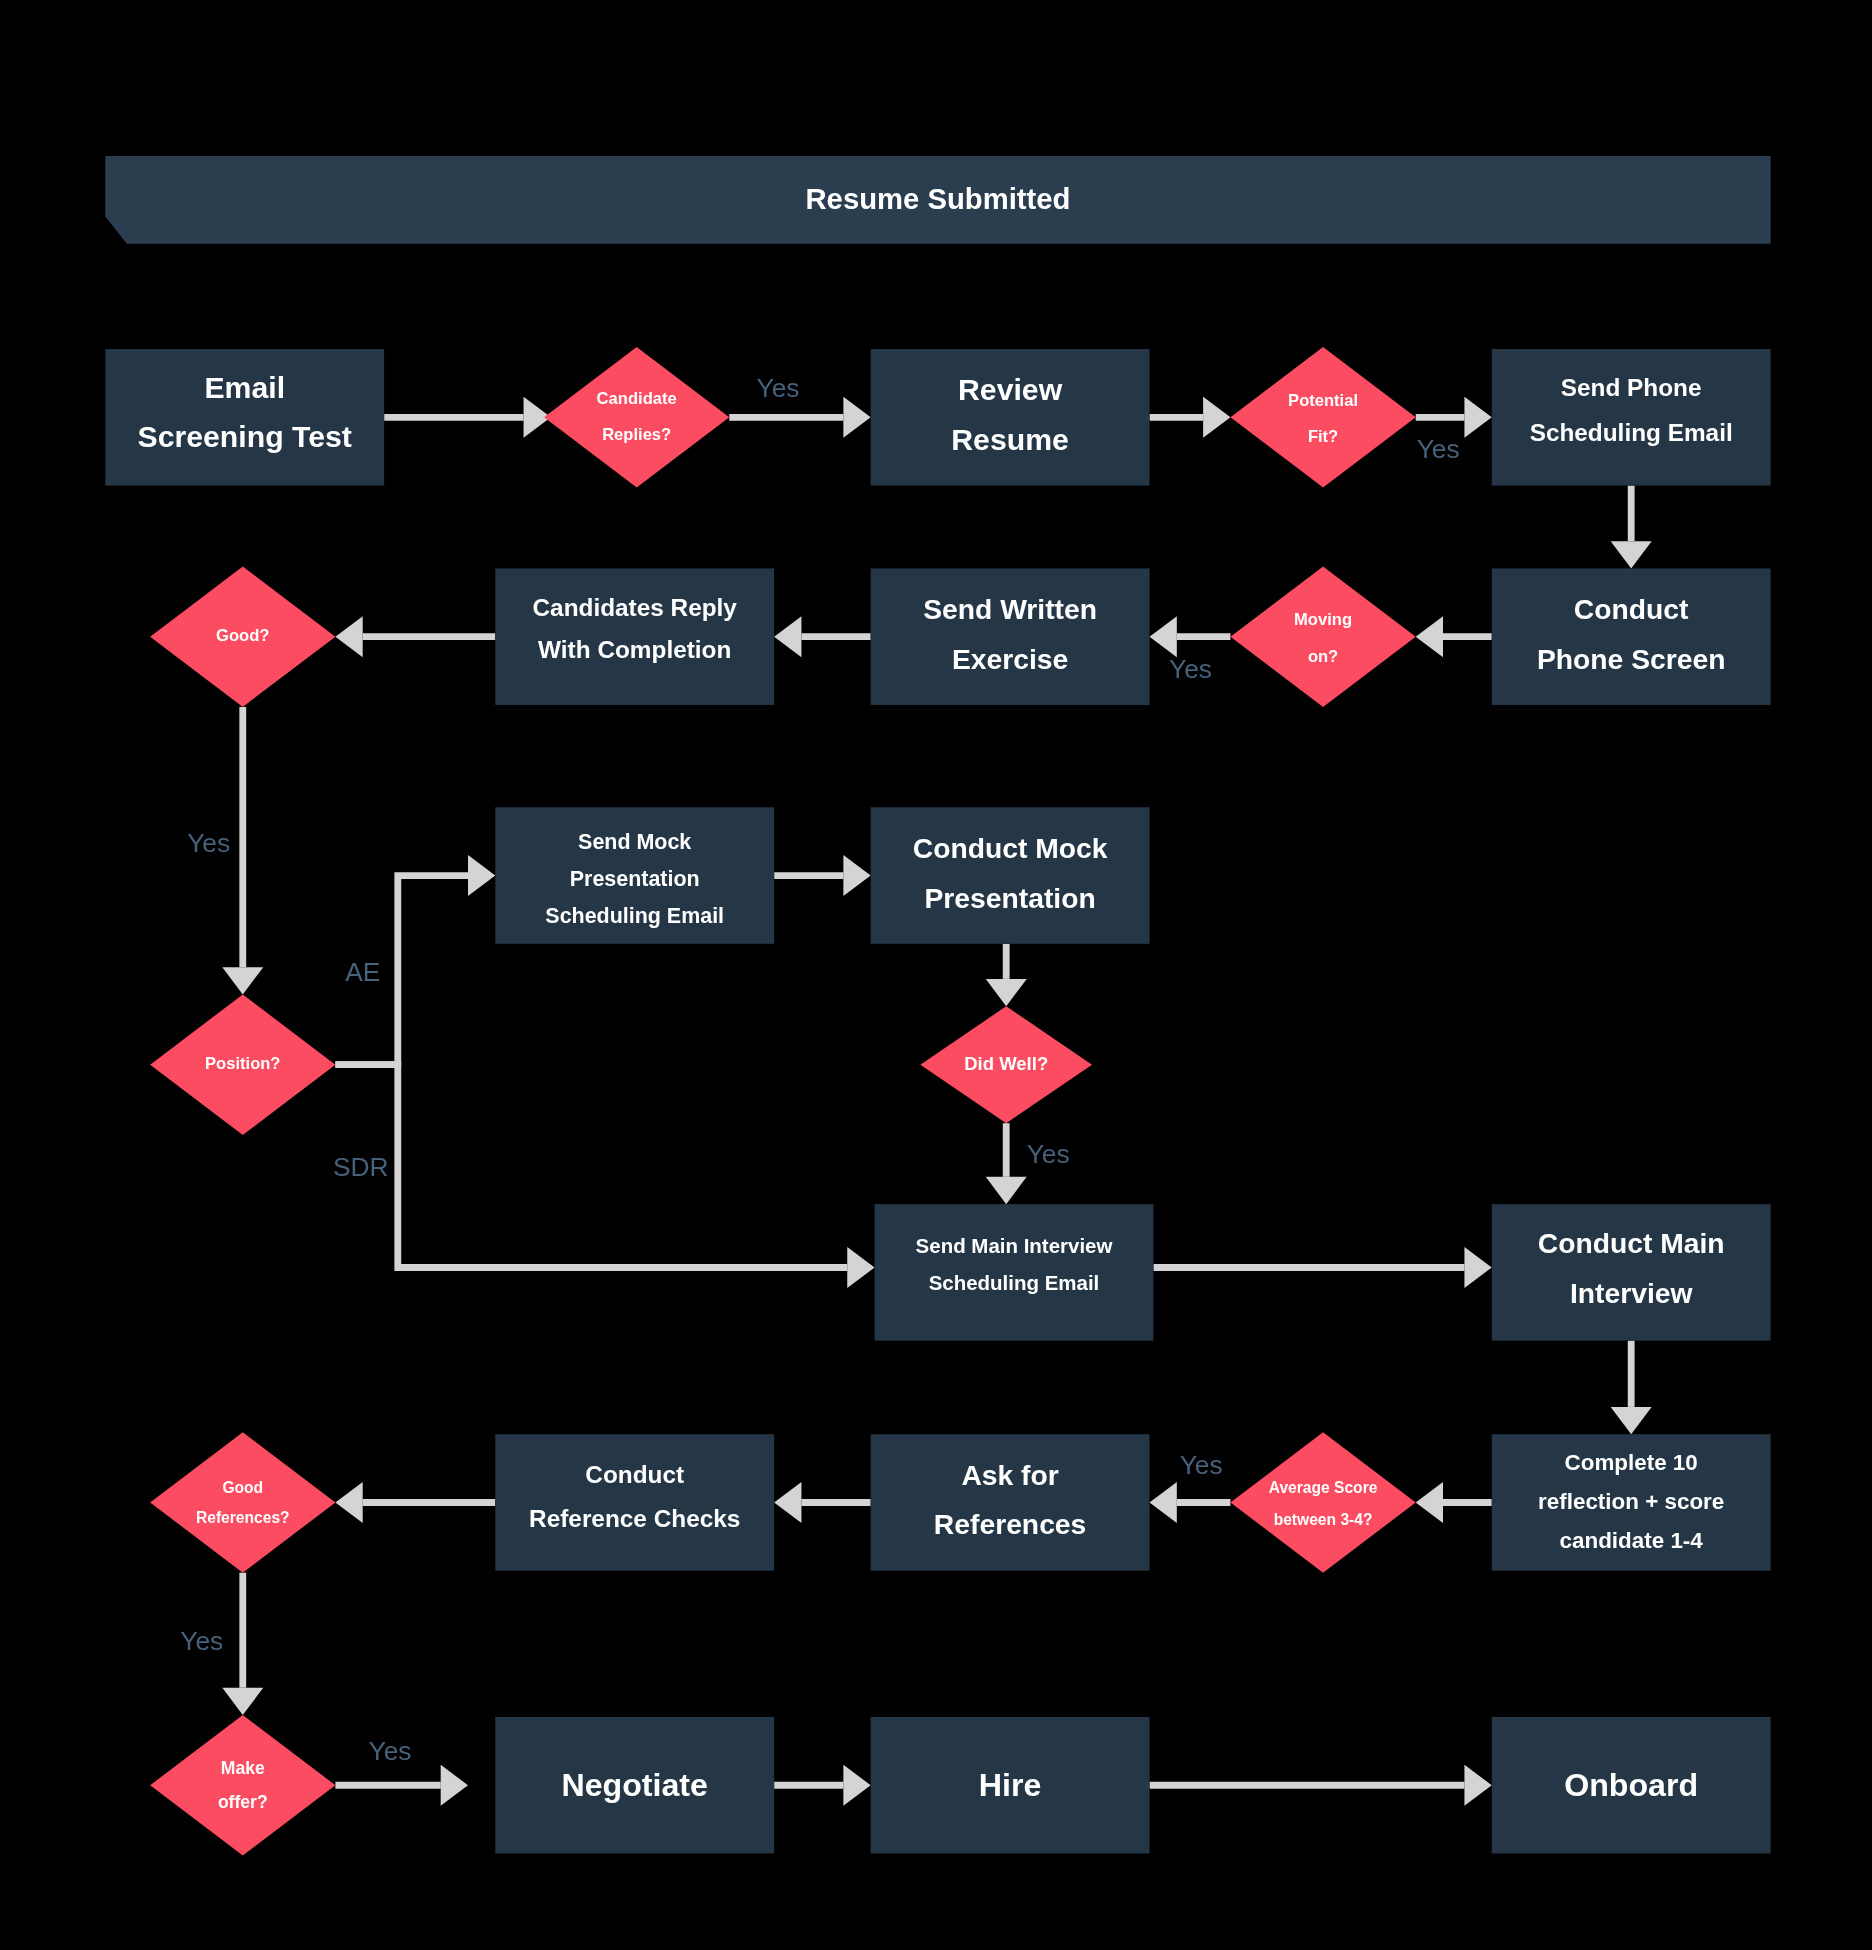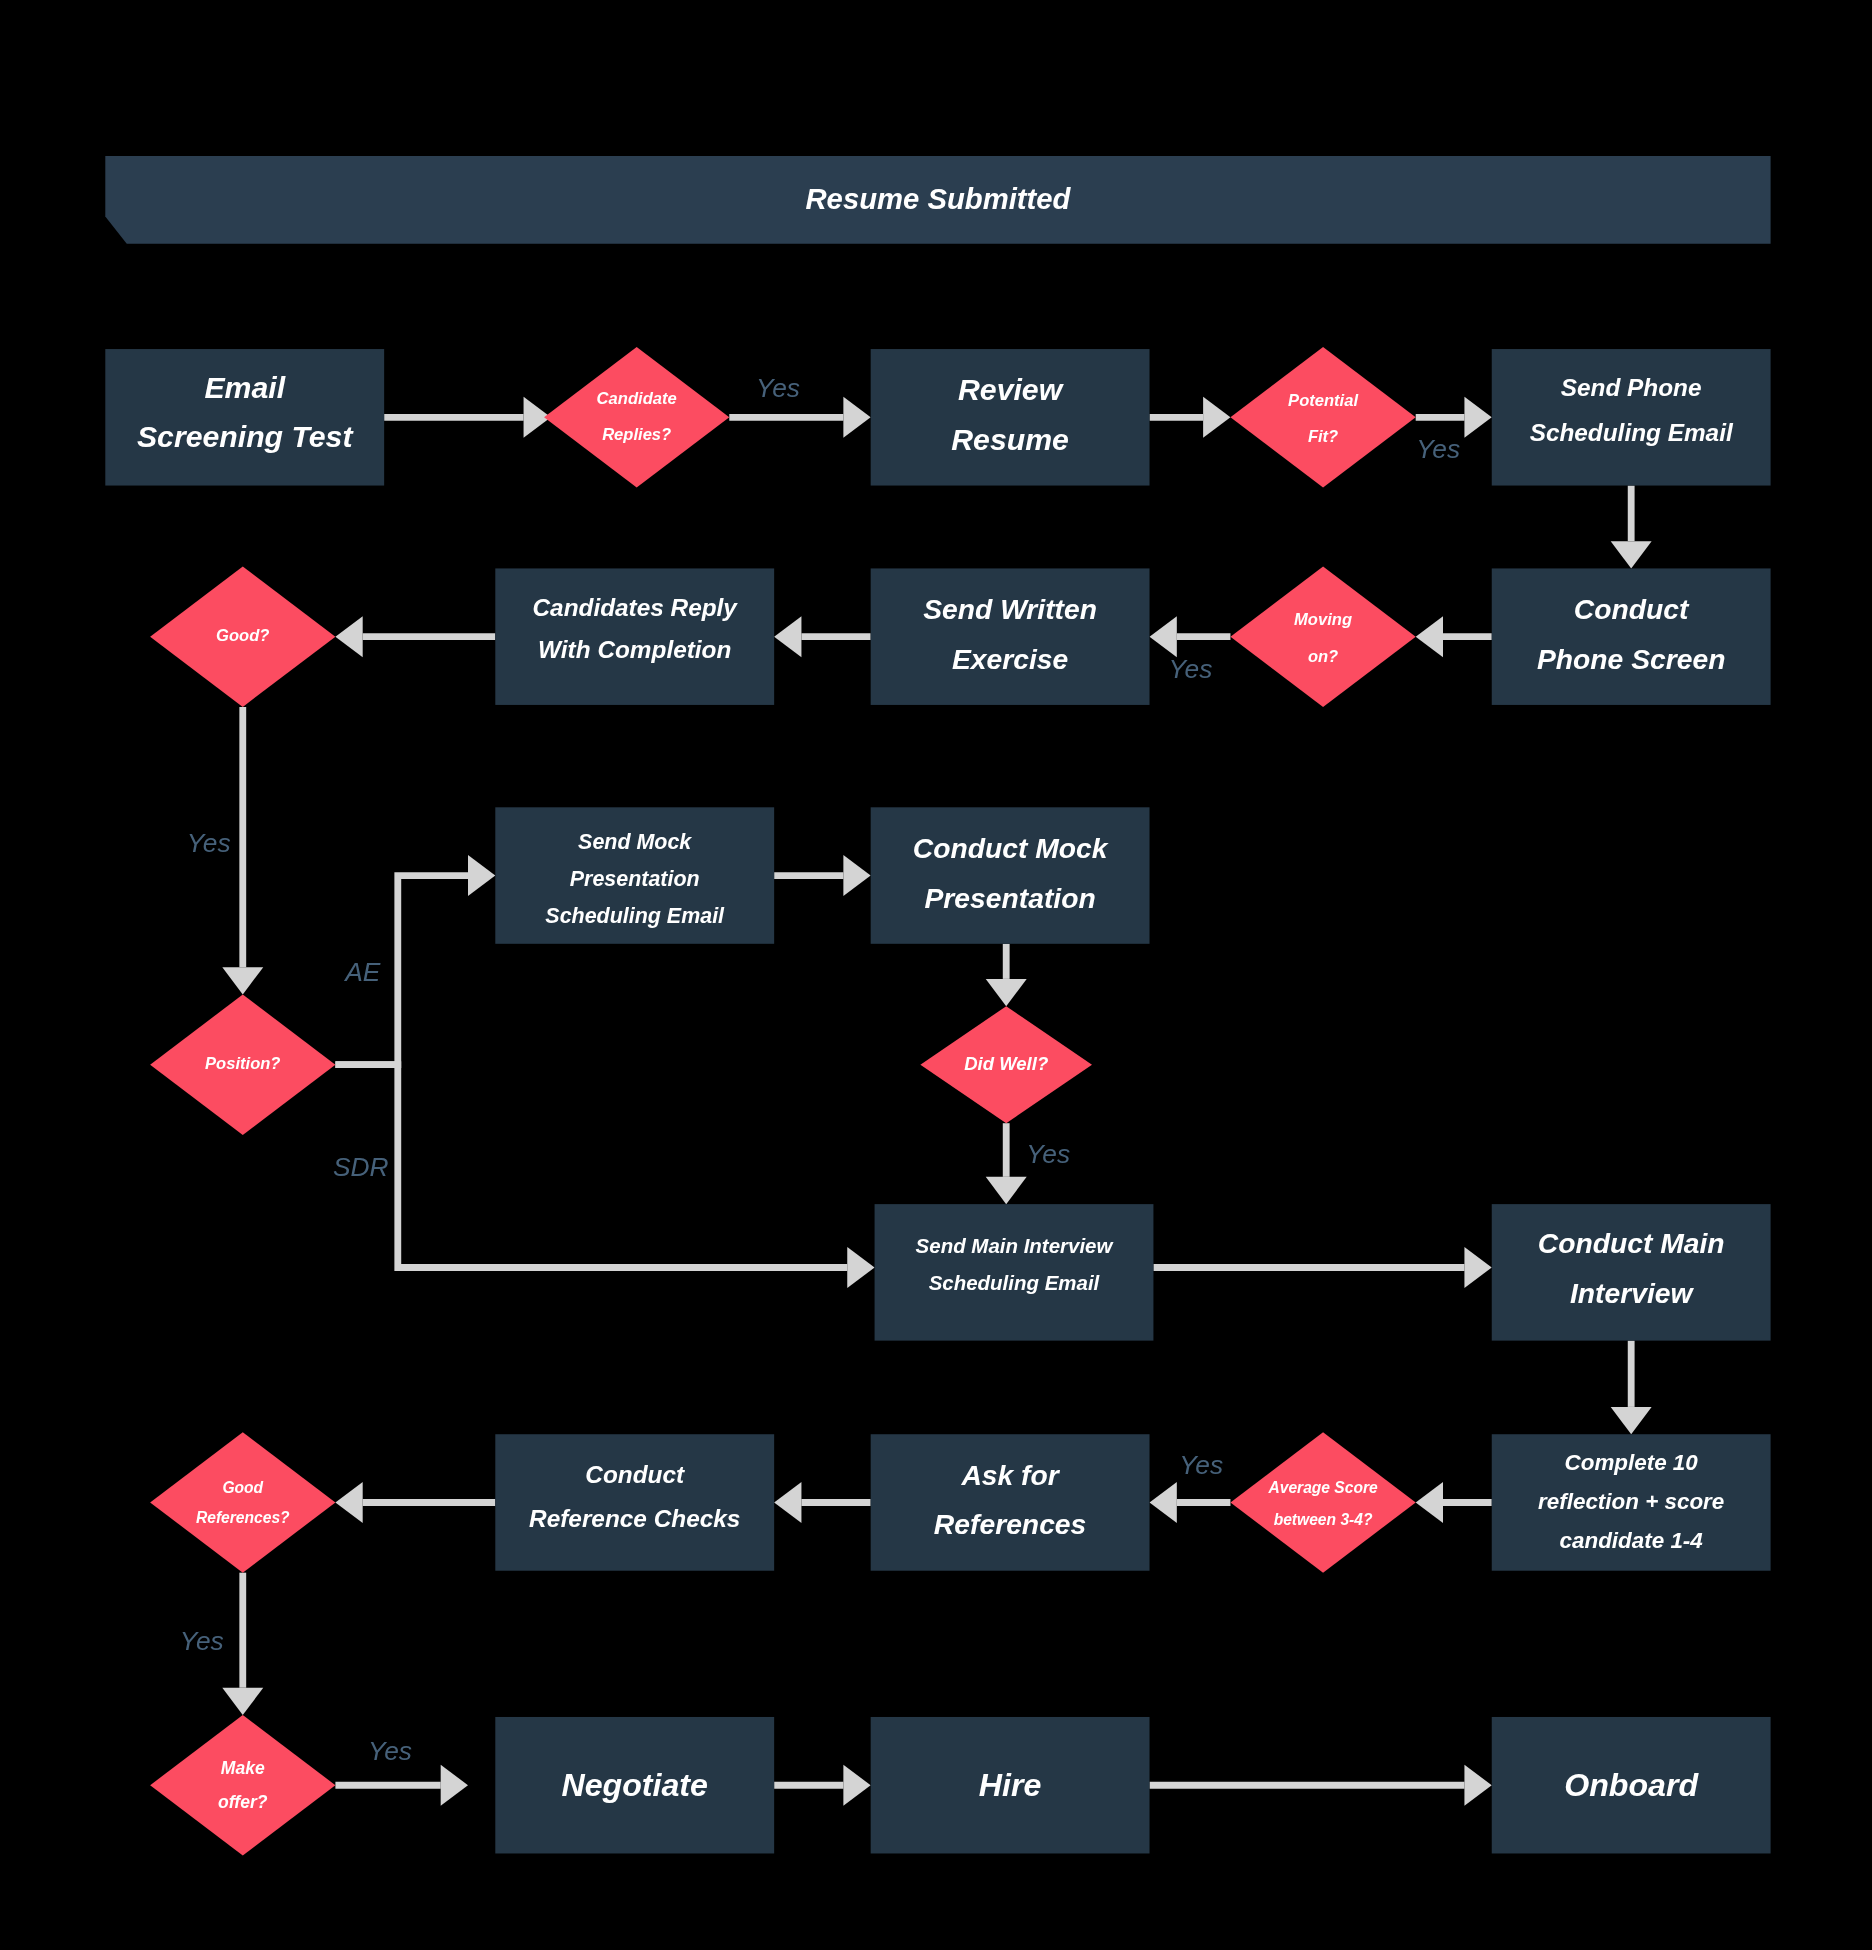--- a/index.html
+++ b/index.html
@@ -11,21 +11,20 @@
     width: 1872px;
     height: 1950px;
     overflow: hidden;
     font-family: "Liberation Sans", sans-serif;
   }
   #flow-root {
     position: relative;
     width: 1872px;
     height: 1950px;
     background: #000000;
-    font-style: italic;
   }
   svg#flow-svg {
     position: absolute;
     top: 0;
     left: 0;
     width: 1872px;
     height: 1950px;
     display: block;
   }
   .node-box-fill { fill: #253746; }

